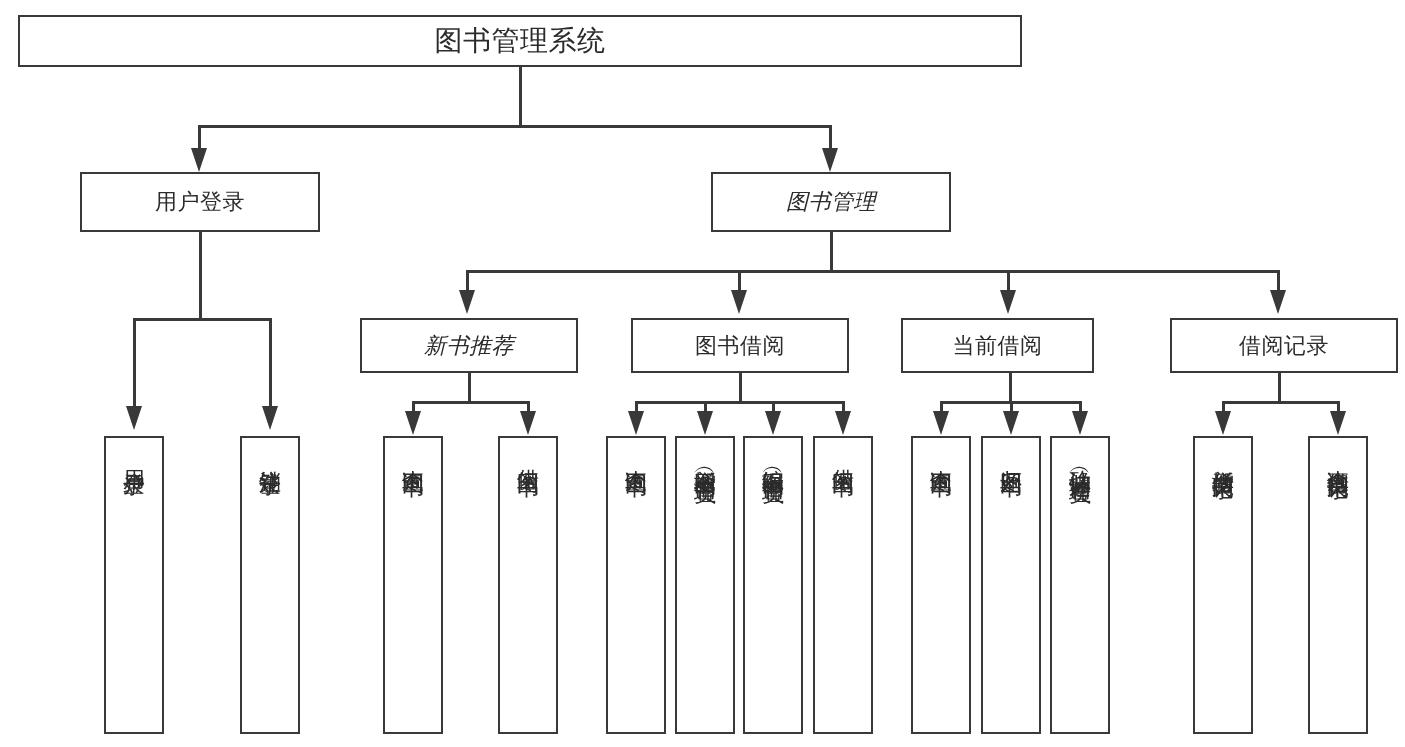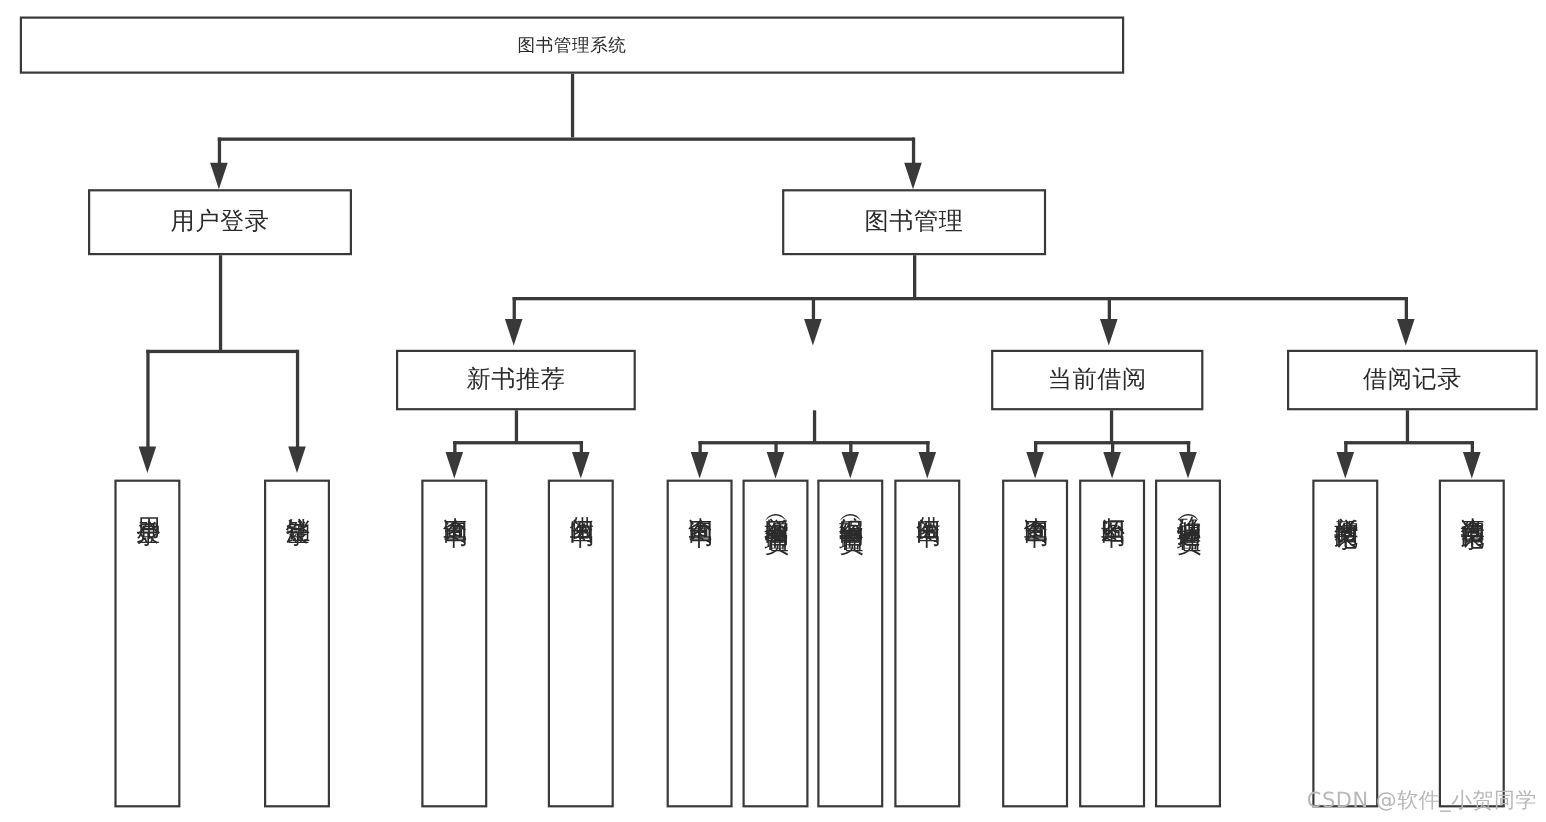--- a/index.html
+++ b/index.html
@@ -30,21 +30,21 @@
   .node .label {
     display: block;
     text-align: center;
     line-height: 1.18;
     letter-spacing: 0.5px;
   }
   .node.horiz .label {
     font-size: 22px;
   }
   .node.root .label {
-    font-size: 16px;
+    font-size: 28px;
   }
   .node.vert {
     align-items: flex-start;
     justify-content: center;
     padding-top: 14px;
   }
   .node.vert .label {
     writing-mode: vertical-rl;
     text-orientation: upright;
     font-size: 22px;
@@ -88,21 +88,21 @@
   <div class="connector hline" style="left:198px; top:125px; width:633px; height:2.5px;"></div>
 
   <div class="connector vline" style="left:198px; top:125px; width:2.5px; height:25px;"></div>
   <div class="arrow" style="left:191px; top:148px;"></div>
   <div class="connector vline" style="left:829px; top:125px; width:2.5px; height:25px;"></div>
   <div class="arrow" style="left:822px; top:148px;"></div>
 
   <div class="node horiz" style="left:80px; top:172px; width:240px; height:60px;">
     <span class="label">用户登录</span>
   </div>
-  <div class="node horiz" style="left:711px; top:172px; width:240px; height:60px;">
+  <div class="node horiz" style="left:711px; top:172px; width:240px; height:60px;font-style:italic;">
     <span class="label">图书管理</span>
   </div>
 
   <div class="connector vline" style="left:199px; top:232px; width:2.5px; height:88px;"></div>
   <div class="connector hline" style="left:133px; top:318px; width:138px; height:2.5px;"></div>
   <div class="connector vline" style="left:133px; top:318px; width:2.5px; height:90px;"></div>
   <div class="arrow" style="left:126px; top:406px;"></div>
   <div class="connector vline" style="left:269px; top:318px; width:2.5px; height:90px;"></div>
   <div class="arrow" style="left:262px; top:406px;"></div>
 
@@ -110,22 +110,25 @@
   <div class="connector hline" style="left:466px; top:270px; width:813px; height:2.5px;"></div>
   <div class="connector vline" style="left:466px; top:270px; width:2.5px; height:22px;"></div>
   <div class="arrow" style="left:459px; top:290px;"></div>
   <div class="connector vline" style="left:738px; top:270px; width:2.5px; height:22px;"></div>
   <div class="arrow" style="left:731px; top:290px;"></div>
   <div class="connector vline" style="left:1007px; top:270px; width:2.5px; height:22px;"></div>
   <div class="arrow" style="left:1000px; top:290px;"></div>
   <div class="connector vline" style="left:1277px; top:270px; width:2.5px; height:22px;"></div>
   <div class="arrow" style="left:1270px; top:290px;"></div>
 
-  <div class="node horiz" style="left:360px; top:318px; width:218px; height:55px;">
+  <div class="node horiz" style="left:360px; top:318px; width:218px; height:55px;font-style:italic;">
     <span class="label">新书推荐</span>
+  </div>
+  <div class="node horiz" style="left:631px; top:318px; width:218px; height:55px;">
+    <span class="label">图书借阅</span>
   </div>
   <div class="node horiz" style="left:901px; top:318px; width:193px; height:55px;">
     <span class="label">当前借阅</span>
   </div>
   <div class="node horiz" style="left:1170px; top:318px; width:228px; height:55px;">
     <span class="label">借阅记录</span>
   </div>
 
   <div class="connector vline" style="left:468px; top:373px; width:2.5px; height:30px;"></div>
   <div class="connector hline" style="left:412px; top:401px; width:118px; height:2.5px;"></div>
@@ -198,15 +201,14 @@
     <span class="label">确认归还（管理员）</span>
   </div>
 
   <div class="node vert" style="left:1193px; top:436px; width:60px; height:298px;">
     <span class="label">新增借阅记录</span>
   </div>
   <div class="node vert" style="left:1308px; top:436px; width:60px; height:298px;">
     <span class="label">查询借阅记录</span>
   </div>
 
-  <div id="watermark" style="left:1188px; top:715px;">CSDN @软件_小贺同学</div>
 
 </div>
 
 </body></html>

